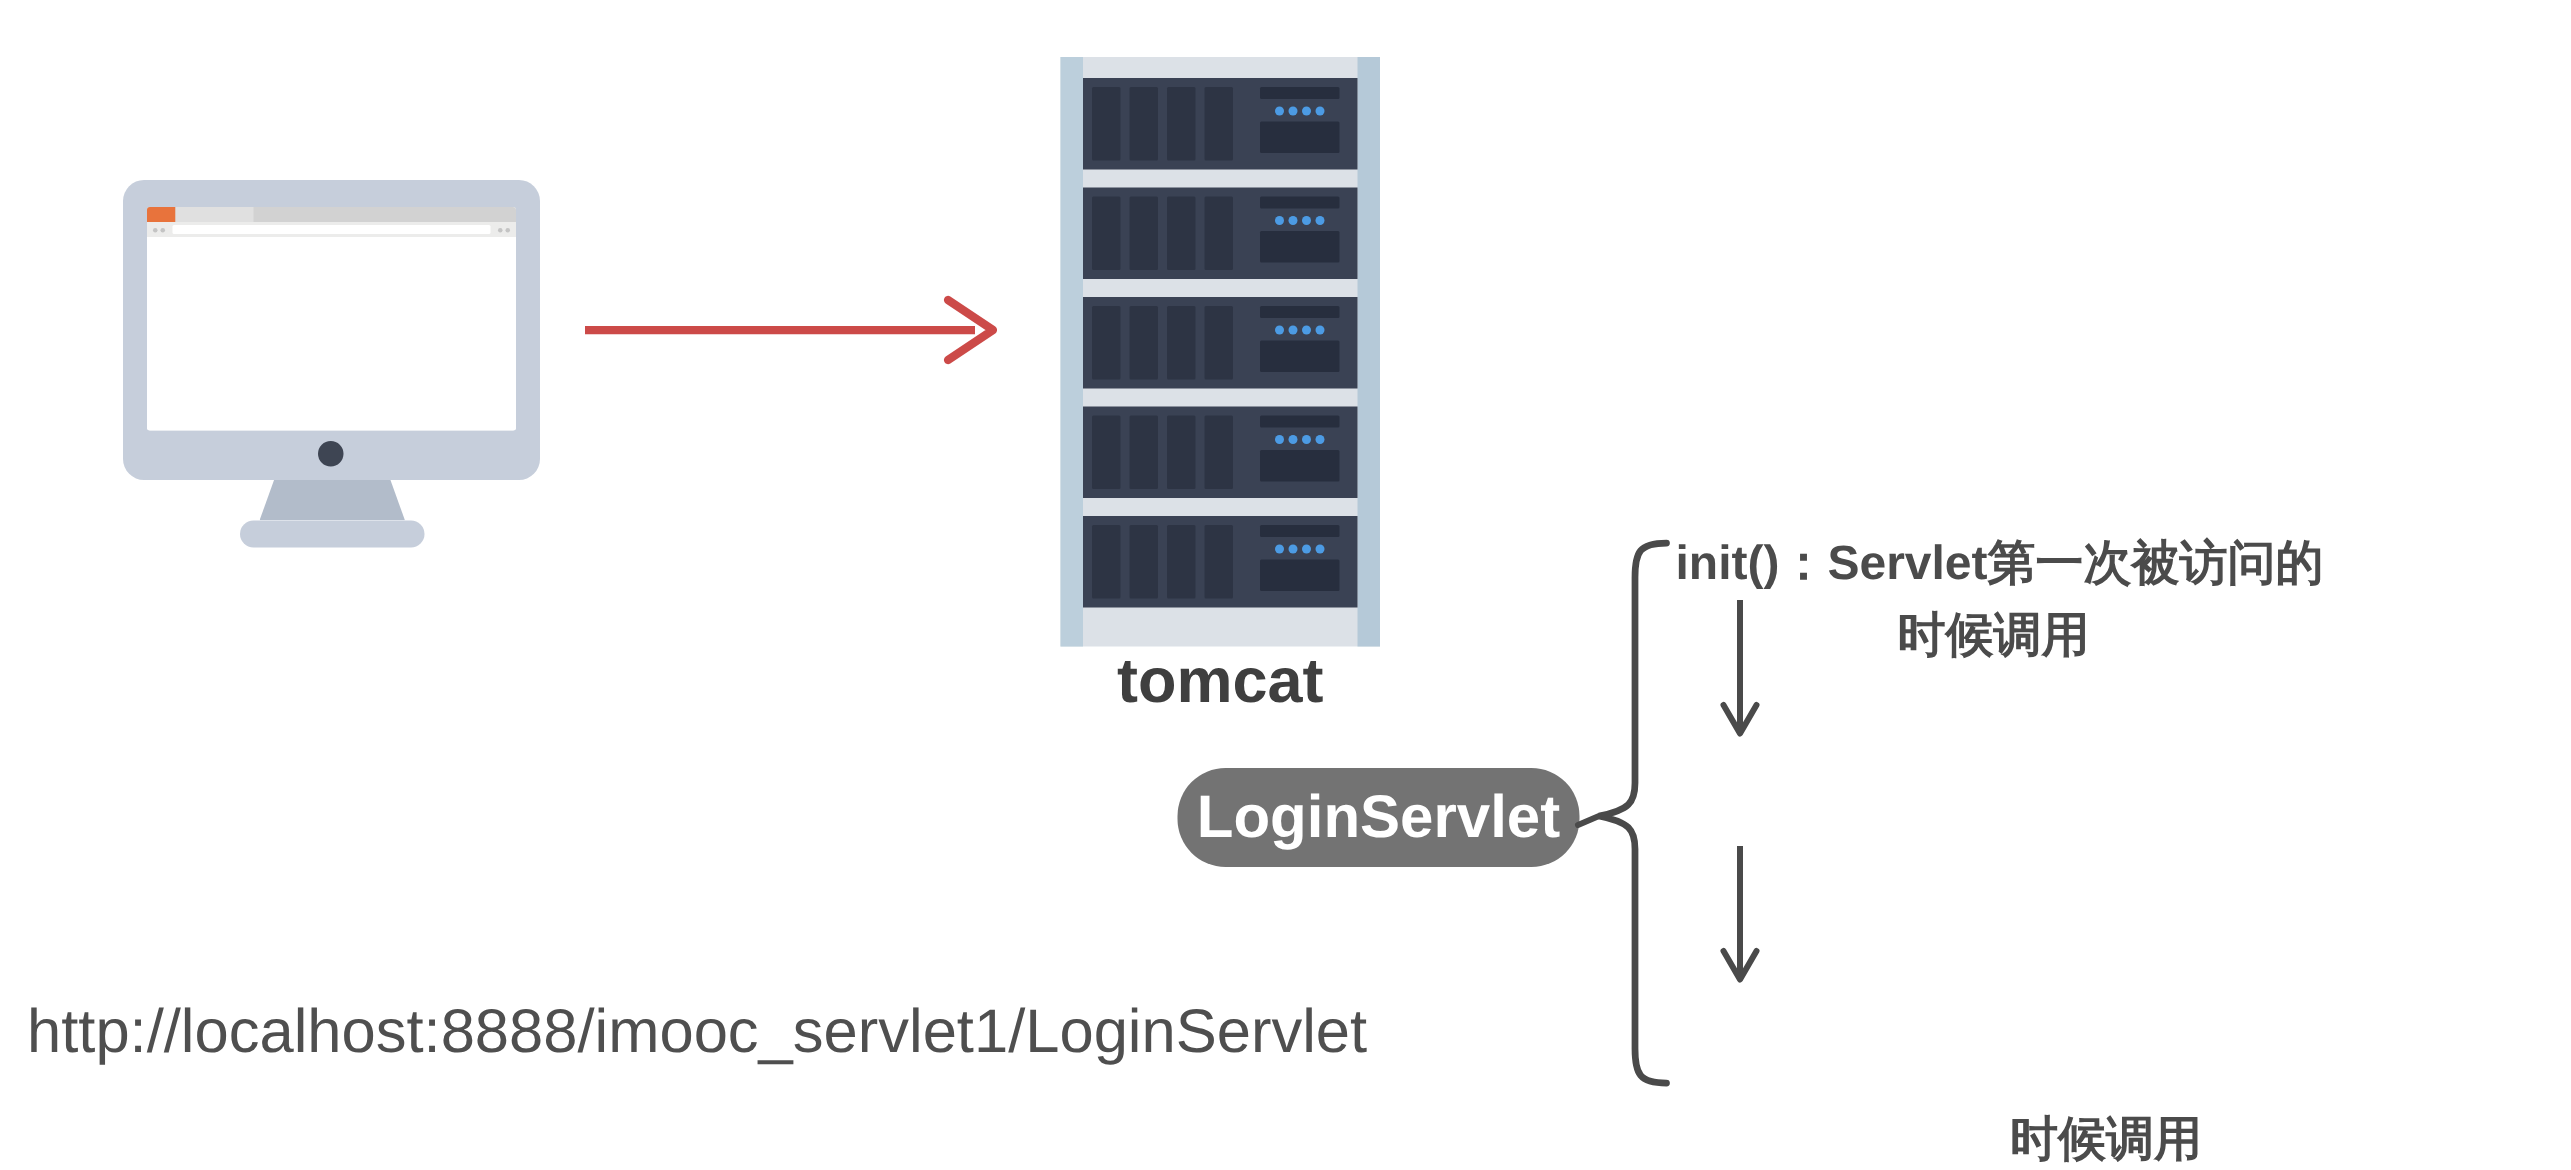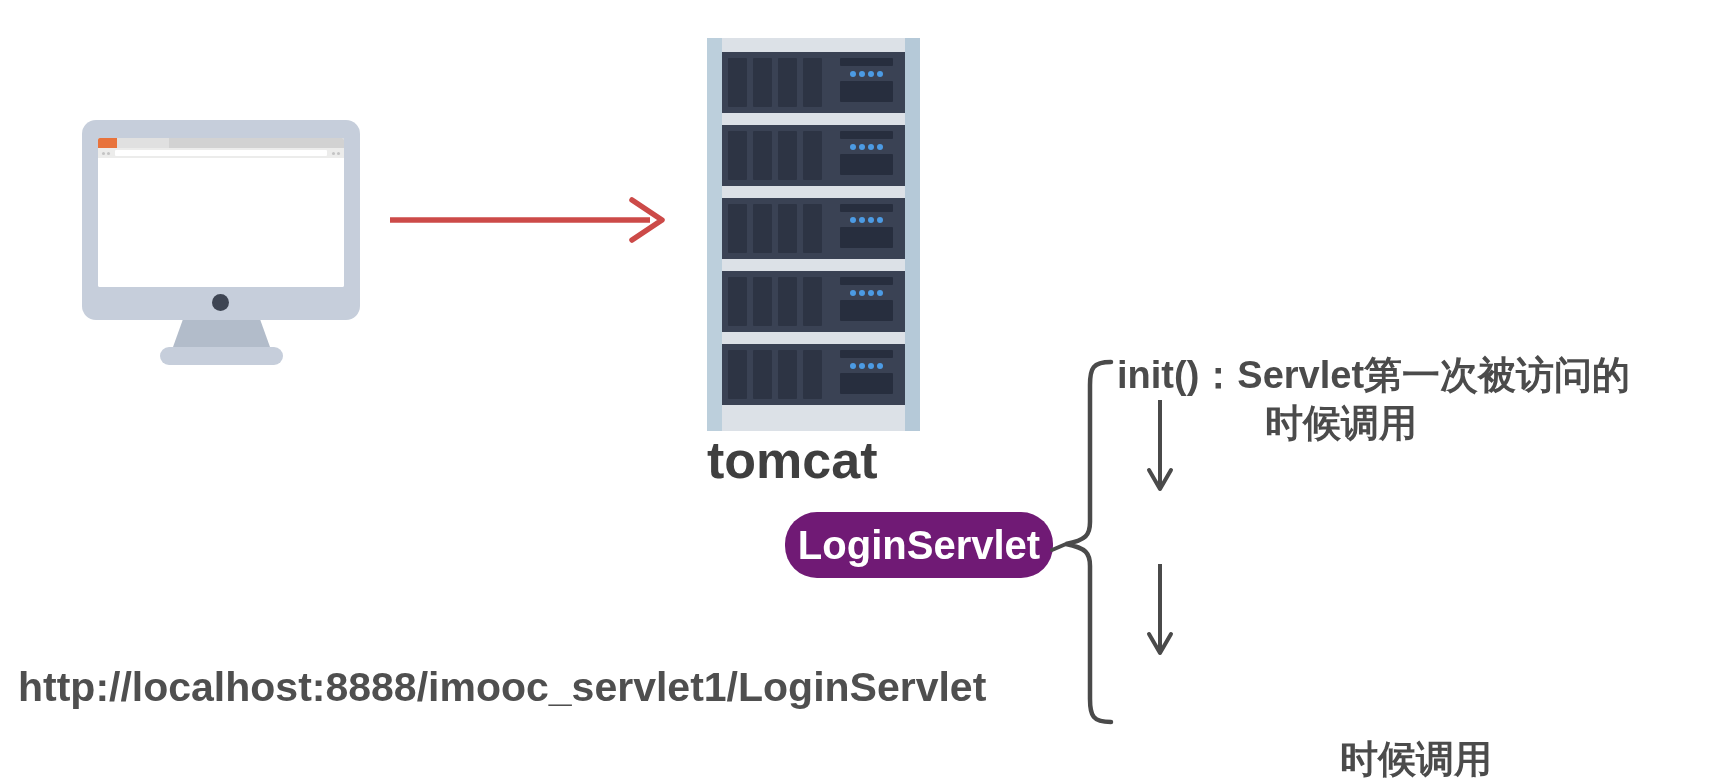--- a/index.html
+++ b/index.html
@@ -36,37 +36,37 @@
   .slot:nth-child(1){left:6px;}
   .slot:nth-child(2){left:31px;}
   .slot:nth-child(3){left:56px;}
   .slot:nth-child(4){left:81px;}
   .panel{position:absolute;left:118px;top:6px;width:53px;}
   .bar-top{height:8px;background:#272e3e;border-radius:1px;}
   .leds{display:flex;justify-content:center;gap:3px;margin:5px 0 4px 0;}
   .led{width:6px;height:6px;border-radius:50%;background:#4c9be4;}
   .bar-bottom{height:21px;background:#272e3e;border-radius:1px;}
   
-  .tomcat-label{position:absolute;left:707px;top:430px;width:213px;text-align:left;
-    font-size:52px;font-weight:600;color:#3f3f3f;}
+  .tomcat-label{position:absolute;left:707px;top:430px;width:213px;text-align:center;
+    font-size:42px;font-weight:600;color:#3f3f3f;}
   .badge{position:absolute;left:785px;top:512px;width:268px;height:66px;border-radius:32px;
-    background:#701a75;color:#ffffff;font-size:40px;font-weight:600;
+    background:#737373;color:#ffffff;font-size:40px;font-weight:600;
     display:flex;align-items:center;justify-content:center;}
   .brace{position:absolute;left:1045px;top:352px;}
-  .lc{position:absolute;font-size:38px;font-weight:600;color:#4b4b4b;white-space:nowrap;
+  .lc{position:absolute;font-size:32px;font-weight:600;color:#4b4b4b;white-space:nowrap;
     line-height:44px;}
   .lc-init1{left:1117px;top:353px;}
   .lc-init2{left:1265px;top:401px;}
   .lc-service1{left:1117px;top:517px;}
   .lc-destory1{left:1117px;top:688px;}
   .lc-destory2{left:1340px;top:737px;}
   .down-arrow{position:absolute;}
   .da-1{left:1140px;top:398px;}
   .da-2{left:1140px;top:562px;}
-  .url-text{position:absolute;left:18px;top:664px;font-size:41px;font-weight:700;color:#4f4f4f;
+  .url-text{position:absolute;left:18px;top:664px;font-size:41px;font-weight:400;color:#4f4f4f;
     white-space:nowrap;}
 </style>
 </head>
 <body>
 
 <div id="canvas">
 
   <div>
     <div class="monitor-body">
       <div class="screen">

